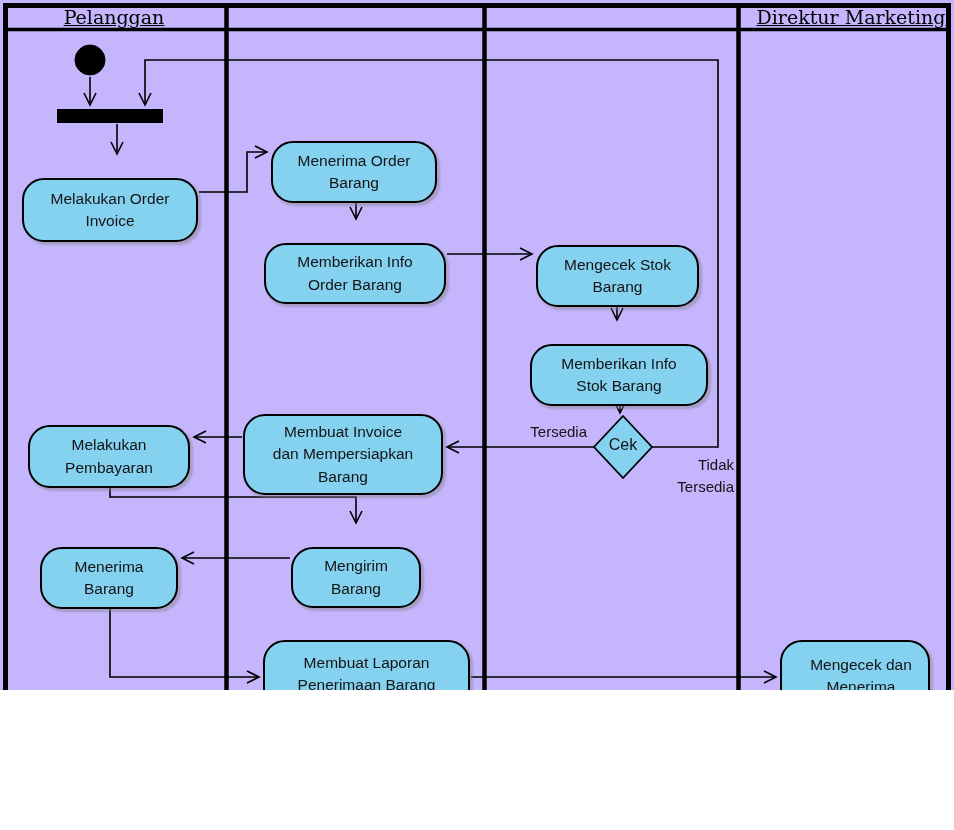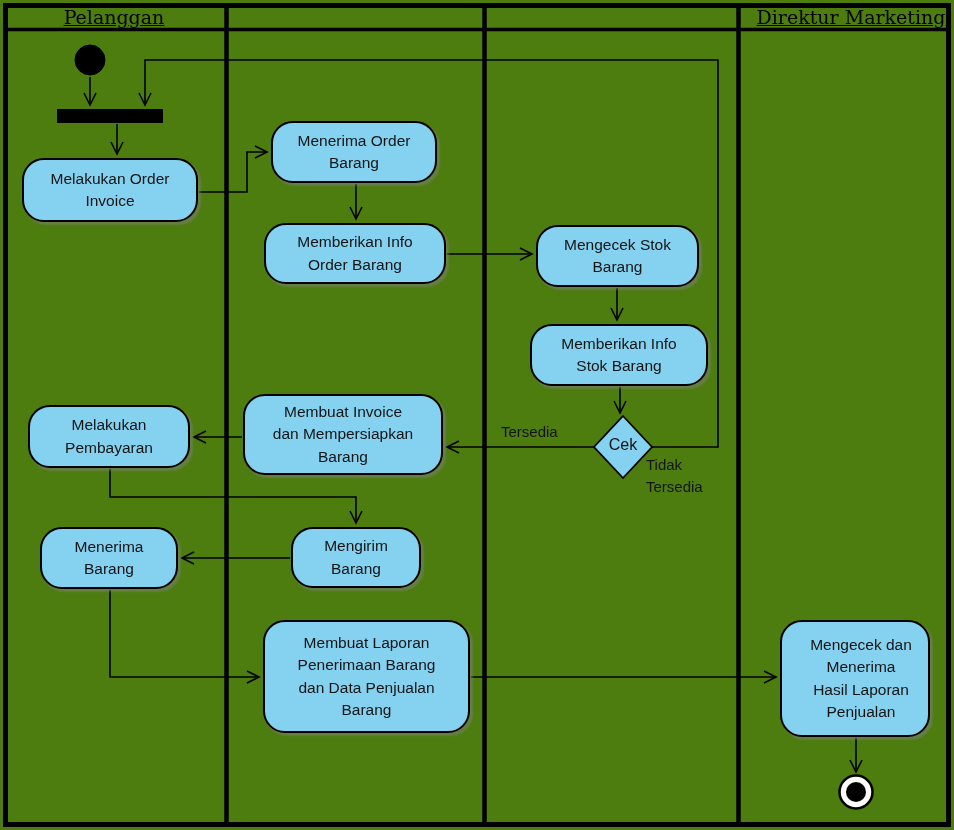--- a/index.html
+++ b/index.html
@@ -1,20 +1,20 @@
 <!DOCTYPE html>
 <html style="--node-fill: #84d1f0;"><head>
 <meta charset="utf-8">
 <style>
   html, body { margin: 0; padding: 0; background: #ffffff; }
   .stage {
     position: relative;
     width: 954px;
-    height: 830px;
-    background: #4d7c0f;
+    height: 690px;
+    background: #c4b5fd;
     font-family: "Liberation Sans", sans-serif;
     overflow: hidden;
     text-decoration: underline;
   }
   svg.layer {
     position: absolute;
     left: 0; top: 0;
     width: 954px; height: 830px;
   }
   .lane-label {
@@ -37,26 +37,27 @@
     border-radius: 22px;
     display: flex;
     align-items: center;
     justify-content: center;
     text-align: center;
     font-size: 15.5px;
     line-height: 1.45;
     color: #141414;
     white-space: pre-line;
     box-shadow: 2.5px 2.5px 2px rgba(130,130,130,0.45);
+    margin-top: 20px;
   }
   .edge-label {
     position: absolute;
     font-size: 15px;
     color: #141414;
-    text-align: left;
+    text-align: right;
     white-space: pre-line;
     line-height: 1.45;
   }
   .diamond-label {
     position: absolute;
     left: 595px; top: 436px;
     width: 56px;
     text-align: center;
     font-size: 16px;
     color: #141414;

